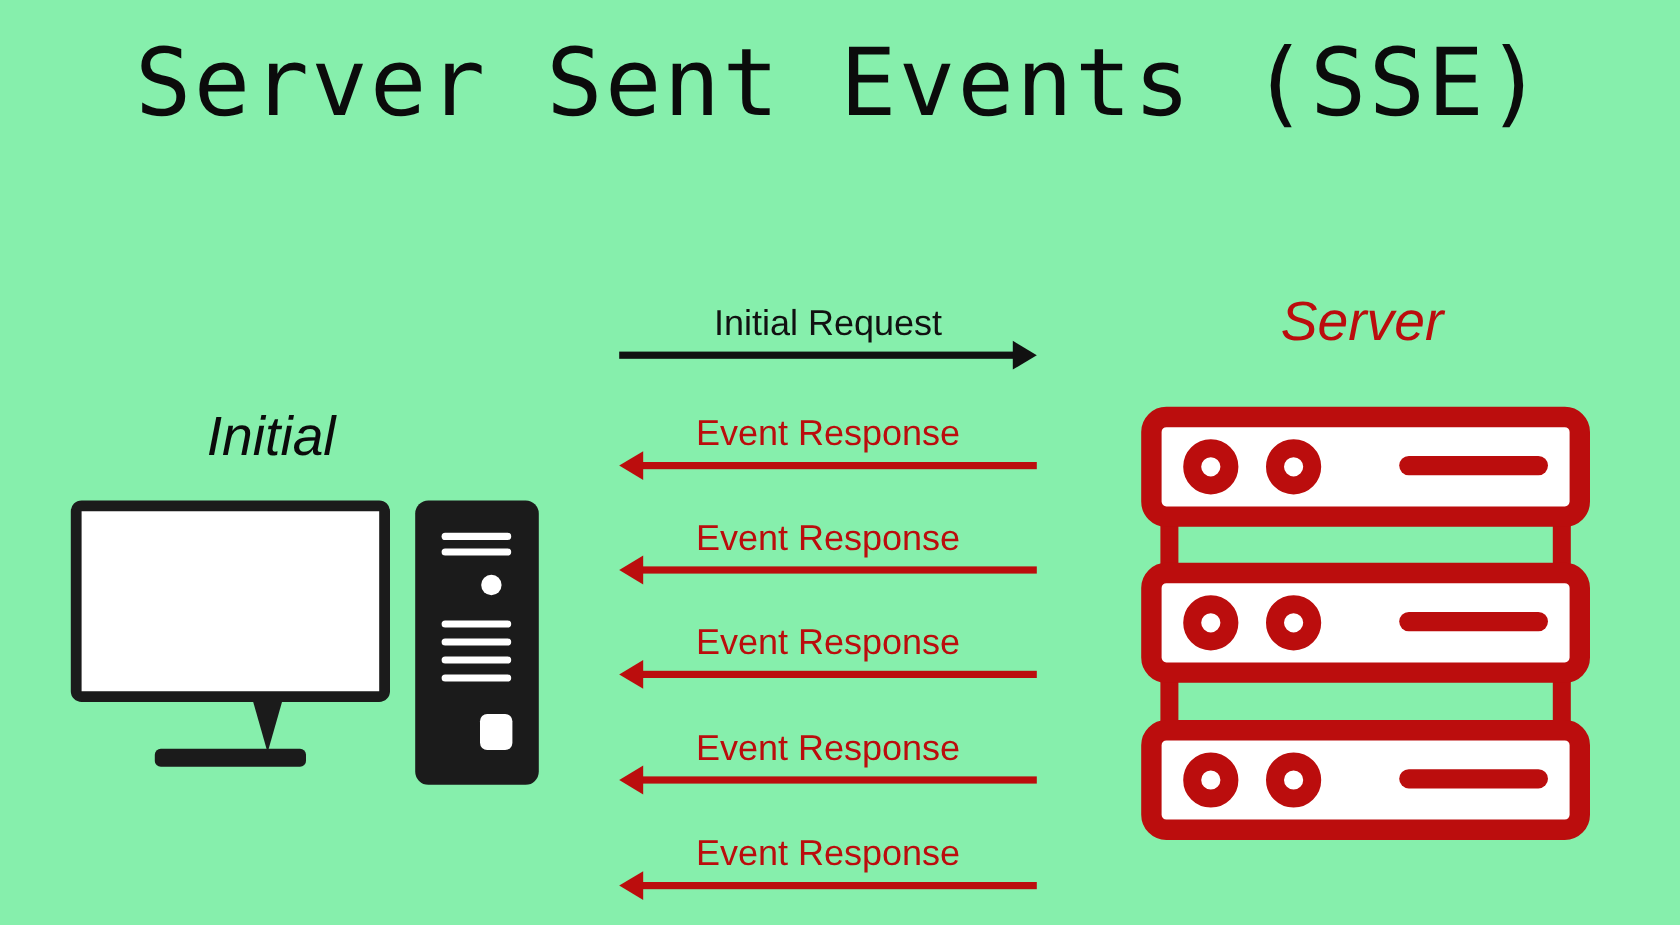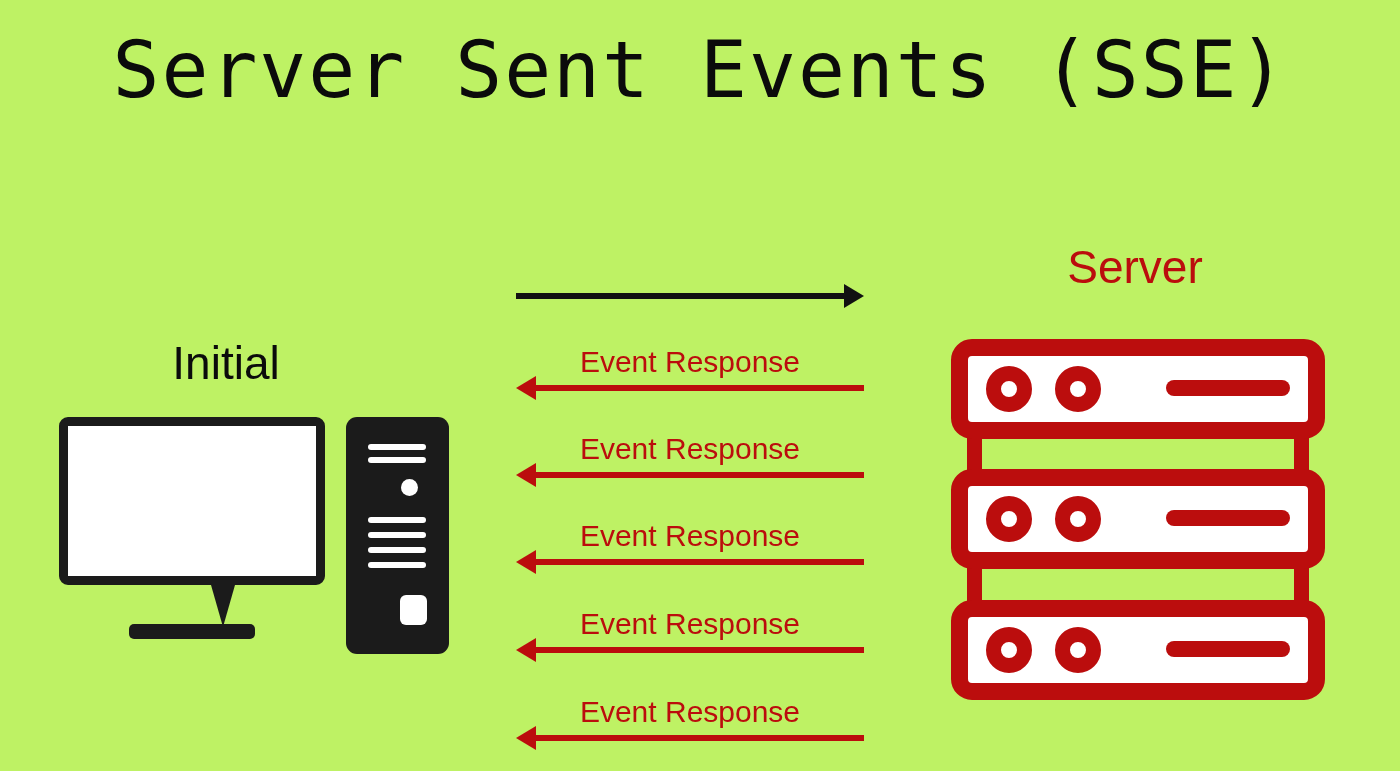--- a/index.html
+++ b/index.html
@@ -7,21 +7,21 @@
     padding: 0;
     background: #ffffff;
   }
   body {
     font-family: "Liberation Sans", sans-serif;
   }
   #canvas {
     position: relative;
     width: 1400px;
     height: 771px;
-    background: #bef264;
+    background: #86efac;
     overflow: hidden;
   }
 
   
   #page-title {
     position: absolute;
     left: 0;
     top: 22px;
     width: 1400px;
     text-align: center;
@@ -32,20 +32,21 @@
     color: #0b0b0b;
     white-space: nowrap;
   }
 
   
   .node-label {
     position: absolute;
     white-space: nowrap;
     font-family: "Liberation Sans", sans-serif;
     font-weight: 400;
+    font-style: italic;
   }
   #client-label {
     left: 0;
     top: 336px;
     width: 452px;
     text-align: center;
     font-size: 46px;
     line-height: 54px;
     color: #0b0b0b;
   }
@@ -282,20 +283,21 @@
       <div class="rack-inner">
         <div class="rack-led rack-led-a"></div>
         <div class="rack-led rack-led-b"></div>
         <div class="rack-bar"></div>
       </div>
     </div>
   </div>
 
   <div id="messages-layer">
       <div class="msg-group" style="left: 516px; top: 252px; width: 348px; height: 50px;">
+        <div class="msg-label black" style="top: 0px;">Initial Request</div>
         <div class="msg-line black" style="top: 41px; left: 0px; width: 331px;"></div>
         <div class="msg-head right black" style="top: 32px; left: 328px;"></div>
       </div>
       <div class="msg-group" style="left: 516px; top: 344px; width: 348px; height: 50px;">
         <div class="msg-label red" style="top: 0px;">Event Response</div>
         <div class="msg-line red" style="top: 41px; left: 17px; width: 331px;"></div>
         <div class="msg-head left red" style="top: 32px; left: 0px;"></div>
       </div>
       <div class="msg-group" style="left: 516px; top: 431px; width: 348px; height: 50px;">
         <div class="msg-label red" style="top: 0px;">Event Response</div>

